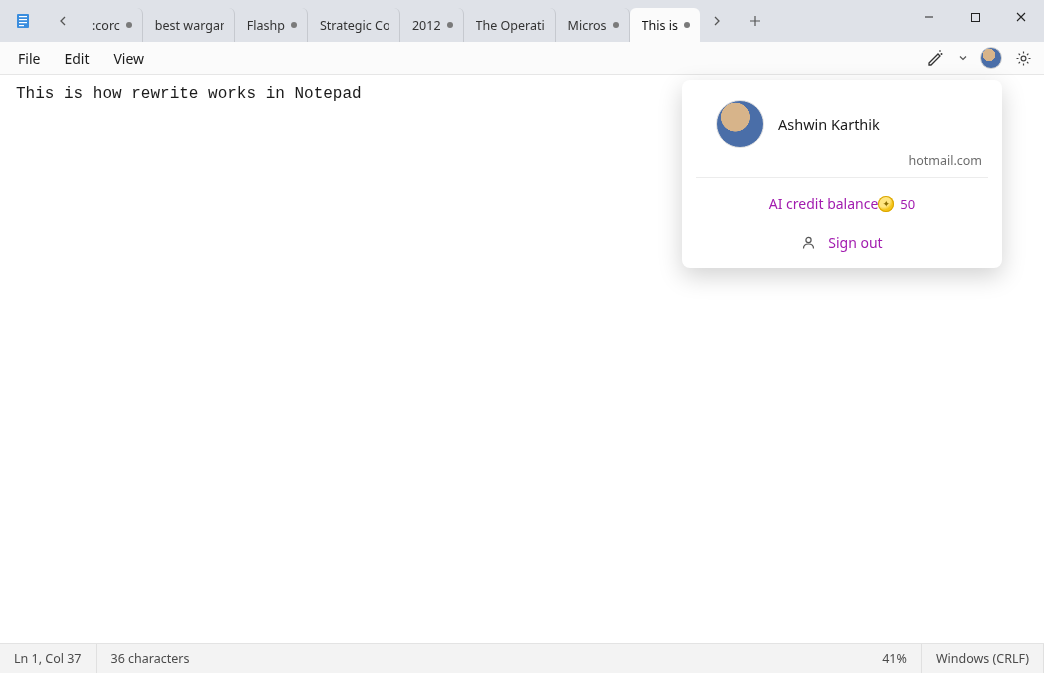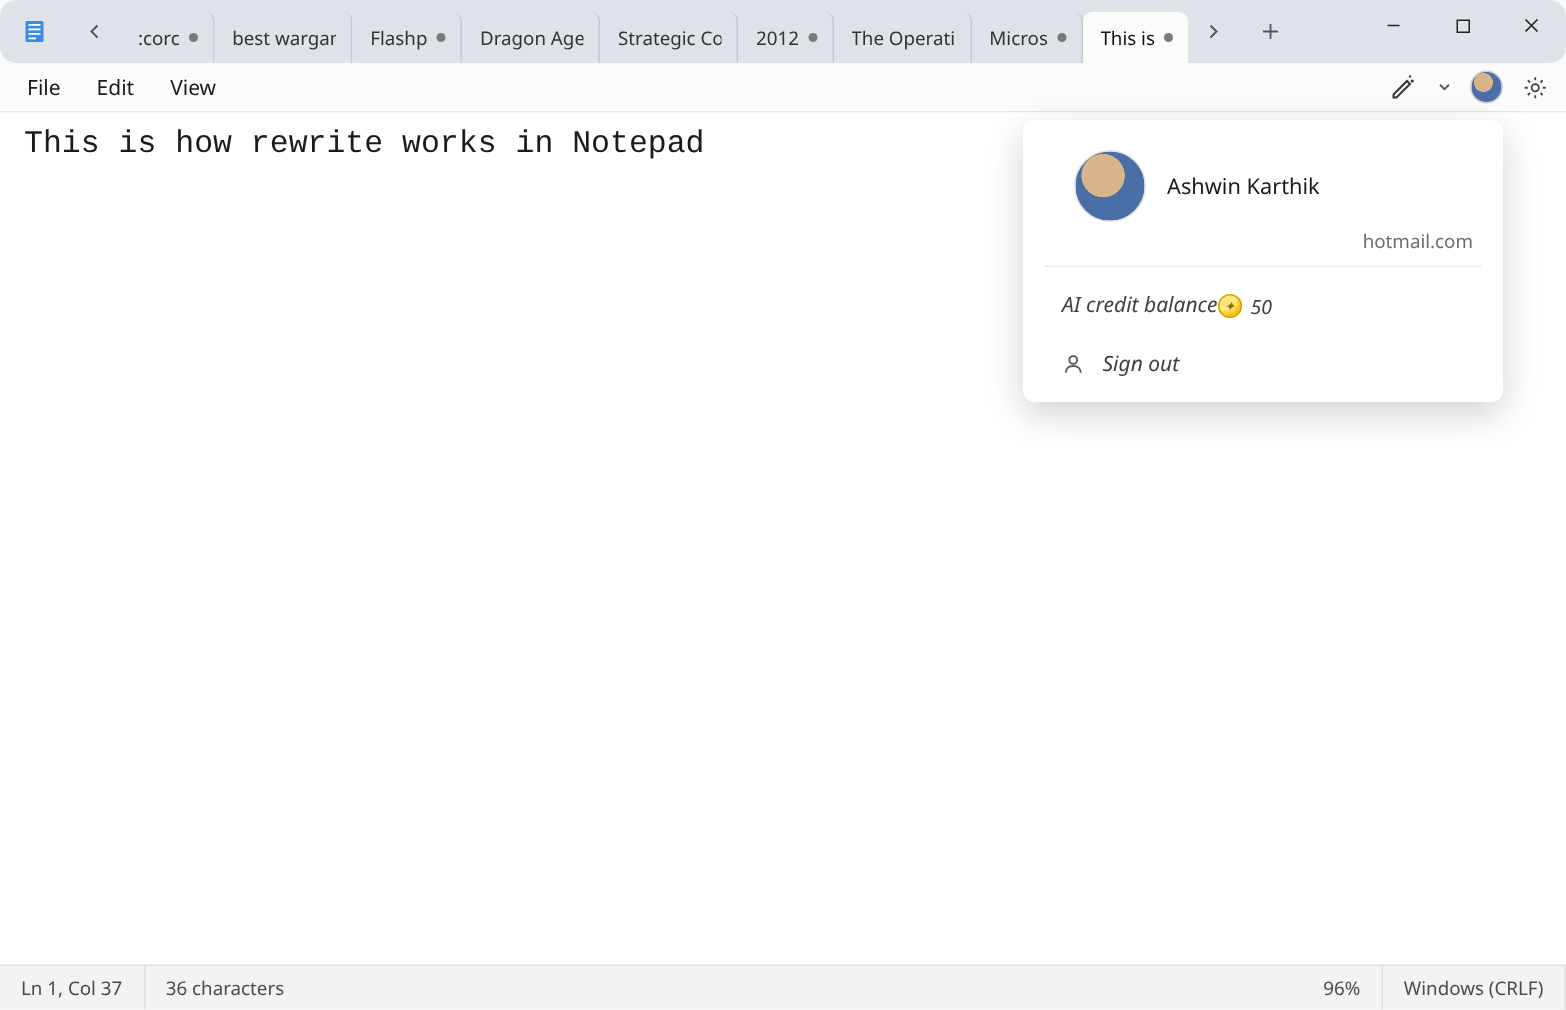--- a/index.html
+++ b/index.html
@@ -1,19 +1,19 @@
 <!DOCTYPE html>
 <html><head>
 <meta charset="utf-8">
 <style>
   * { box-sizing: border-box; margin: 0; padding: 0; font-family: "Segoe UI", system-ui, sans-serif; }
   html, body { width: 1044px; height: 673px; overflow: hidden; background: #f9f9f9; color: #1b1b1b; }
 
   
-  .titlebar { display: flex; align-items: center; height: 42px; background: #dfe2e8; position: relative; border-radius: 11px; }
+  .titlebar { display: flex; align-items: center; height: 42px; background: #dfe2e8; position: relative; }
   .app-icon { width: 46px; display: flex; align-items: center; justify-content: center; }
   .app-icon svg { width: 16px; height: 16px; }
 
   .tab-nav-btn { width: 34px; height: 34px; display: flex; align-items: center; justify-content: center; border-radius: 4px; cursor: pointer; color:#555; }
 
   .tabs { display: flex; align-items: flex-end; height: 100%; overflow: hidden; flex: 0 0 auto; }
   .tab { display: flex; align-items: center; height: 34px; margin-top: 4px; padding: 0 10px 0 12px; border-radius: 6px 6px 0 0; font-size: 12.5px; color: #333; gap: 6px; max-width: 92px; min-width: 56px; cursor: pointer; white-space: nowrap; overflow: hidden; }
   .tab .lbl { overflow: hidden; text-overflow: clip; }
   .tab .dot { width: 6px; height: 6px; border-radius: 50%; background: #7a7a7a; flex: 0 0 auto; }
   .tab.sep { border-right: 1px solid #c6c9cf; }
@@ -26,36 +26,36 @@
   
   .menubar { height: 33px; background: #fbfbfb; border-bottom: 1px solid #e6e6e6; display: flex; align-items: center; padding: 0 6px; position: relative; }
   .menu-item { padding: 5px 12px; font-size: 14px; border-radius: 4px; cursor: pointer; }
   .menubar-spacer { flex: 1; }
   .right-tool { width: 30px; height: 30px; display: flex; align-items: center; justify-content: center; border-radius: 4px; cursor: pointer; color:#444; margin-left:2px;}
   .ai-split { display: flex; align-items: center; }
   .ai-split .chev { width: 22px; }
   .avatar-small { width: 22px; height: 22px; border-radius: 50%; background: radial-gradient(circle at 40% 35%, #d7b48a 0 35%, #4a6ea8 36% 100%); border:1px solid #d0d0d0; }
 
   
-  .editor { position: absolute; top: 75px; bottom: 30px; left: 0; right: 0; background: #ffffff; padding: 10px 16px; font-family: Consolas, "Courier New", monospace; font-size: 21px; white-space: pre; }
+  .editor { position: absolute; top: 75px; bottom: 30px; left: 0; right: 0; background: #ffffff; padding: 10px 16px; font-family: Consolas, "Courier New", monospace; font-size: 16px; white-space: pre; }
 
   
   .statusbar { position: absolute; bottom: 0; left: 0; right: 0; height: 30px; background: #f3f3f3; border-top: 1px solid #e3e3e3; display: flex; align-items: flex-end; font-size: 12.5px; color: #4b4b4b; }
   .status-cell { padding: 0 14px; height: 100%; display: flex; align-items: center; border-right: 1px solid #e0e0e0; }
   .status-cell.noborder { border-right: none; }
   .status-spacer { flex: 1; }
 
   
   .popup { position: absolute; top: 80px; right: 42px; width: 320px; background: #ffffff; border-radius: 8px; box-shadow: 0 8px 24px rgba(0,0,0,.18); padding: 14px 0 6px; z-index: 50; }
   .popup-header { display: flex; align-items: center; gap: 14px; padding: 6px 34px 14px; }
   .avatar-big { width: 48px; height: 48px; border-radius: 50%; background: radial-gradient(circle at 40% 35%, #d7b48a 0 35%, #4a6ea8 36% 100%); flex: 0 0 auto; border:1px solid #e0e0e0;}
   .popup-name { font-size: 14.5px; color: #1b1b1b; }
   .popup-email { font-size: 12.5px; color: #6d6d6d; text-align: right; padding-right: 20px; margin-top: -10px; margin-bottom: 8px;}
   .popup-divider { height: 1px; background: #ececec; margin: 2px 14px 6px; }
-  .popup-row { display: flex; align-items: center; justify-content: flex-start; padding: 10px 20px; font-size: 14px; color: #404040; cursor: pointer; border-radius:4px; margin:0 6px;font-style:italic;}
+  .popup-row { display: flex; align-items: center; justify-content: center; padding: 10px 20px; font-size: 14px; color: #a21caf; cursor: pointer; border-radius:4px; margin:0 6px;}
   .credit-badge { display: flex; align-items: center; gap: 6px; font-size: 13px; }
   .coin { width: 16px; height: 16px; border-radius: 50%; background: radial-gradient(circle at 35% 30%, #ffe680 0 40%, #f5c518 60% 100%); box-shadow: inset 0 0 0 1px #d9a400; position:relative;}
   .coin::after{content:"✦"; position:absolute; inset:0; display:flex; align-items:center; justify-content:center; font-size:9px; color:#8a6d00;}
   .signout-left { display: flex; align-items: center; gap: 12px; }
 
   svg { display:block; }
 </style>
 </head>
 <body>
 
@@ -80,23 +80,20 @@
       <div class="tab sep">
         <span class="lbl">:corc</span>
         <span class="dot"></span>
       </div>
       <div class="tab sep">
         <span class="lbl">best wargam</span>
       </div>
       <div class="tab sep">
         <span class="lbl">Flashp</span>
         <span class="dot"></span>
-      </div>
-      <div class="tab sep">
-        <span class="lbl">Dragon Age</span>
       </div>
       <div class="tab sep">
         <span class="lbl">Strategic Co</span>
       </div>
       <div class="tab sep">
         <span class="lbl">2012</span>
         <span class="dot"></span>
       </div>
       <div class="tab sep">
         <span class="lbl">The Operatic</span>
@@ -197,15 +194,15 @@
         </svg>
       <span>Sign out</span>
     </span>
   </div>
 </div>
 
 <div class="statusbar">
   <div class="status-cell">Ln 1, Col 37</div>
   <div class="status-cell noborder">36 characters</div>
   <div class="status-spacer"></div>
-  <div class="status-cell">96%</div>
+  <div class="status-cell">41%</div>
   <div class="status-cell">Windows (CRLF)</div>
 </div>
 
 </body></html>

